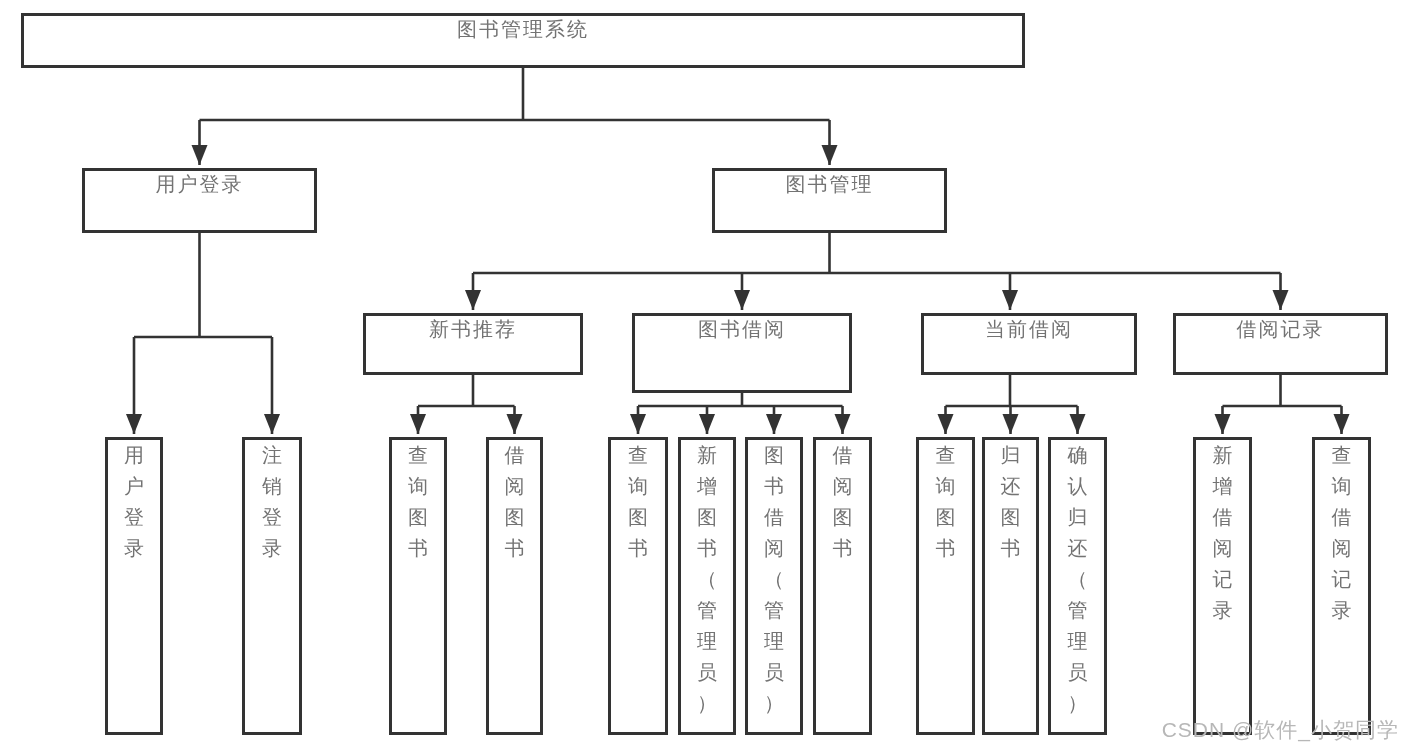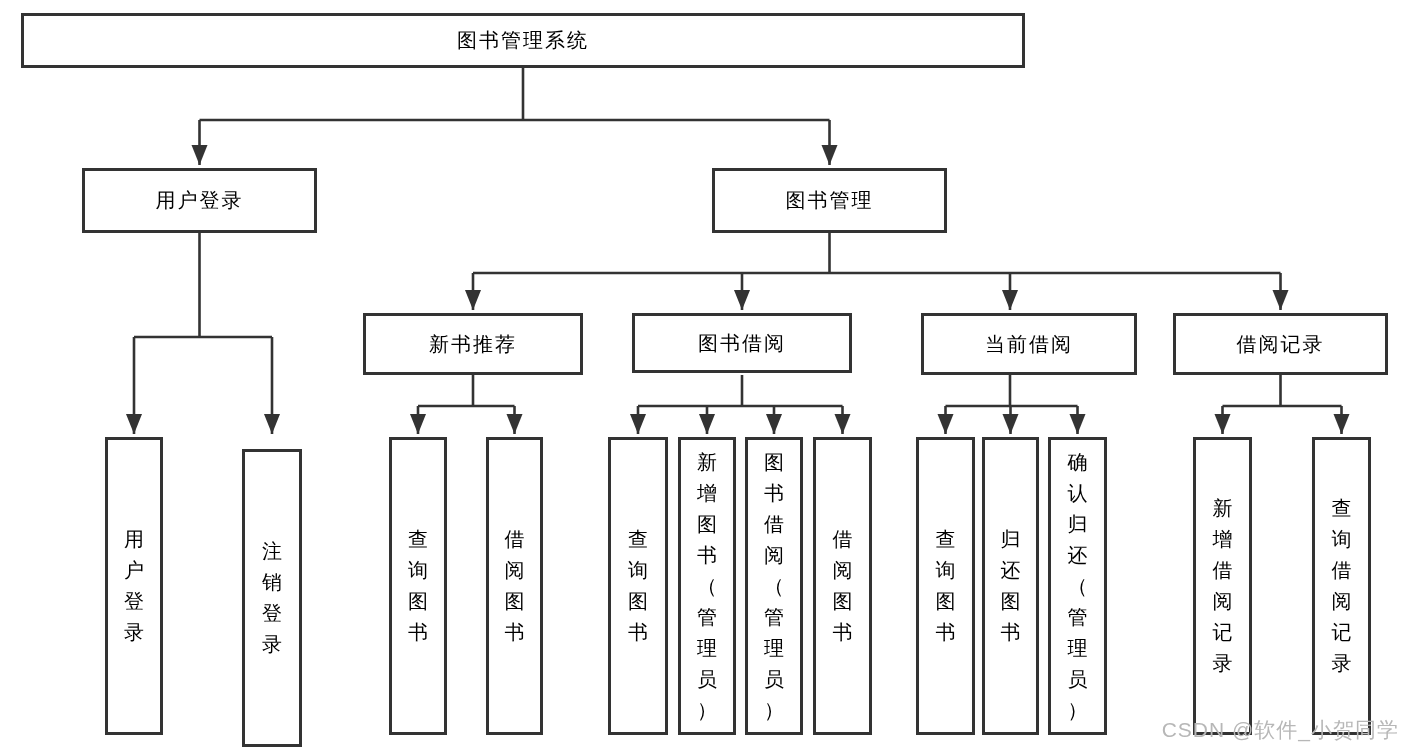--- a/index.html
+++ b/index.html
@@ -3,22 +3,22 @@
 <meta charset="utf-8">
 <style>
   html,body{margin:0;padding:0;}
   body{
     width:1405px;height:747px;position:relative;background:#ffffff;
     font-family:"Liberation Sans","DejaVu Sans",sans-serif;overflow:hidden;
   }
   #wires{position:absolute;left:0;top:0;z-index:1;}
   .node{
     position:absolute;background:#ffffff;border:3px solid #333333;
-    box-sizing:border-box;display:flex;align-items:center;justify-content:center;
-    color:#000000;z-index:2;
+    box-sizing:border-box;display:flex;justify-content:center;
+    color:#737373;z-index:2;
   }
   .node .label{font-size:20px;letter-spacing:2px;white-space:nowrap;}
   .vnode .label{
     width:22px;white-space:normal;word-break:break-all;line-break:anywhere;
     line-height:31px;text-align:center;letter-spacing:0;
   }
   .watermark{
     position:absolute;right:6px;bottom:3px;z-index:5;
     font-size:21px;color:#b7b7b7;letter-spacing:1px;white-space:nowrap;
   }
@@ -83,34 +83,34 @@
 <div class="node" style="left:82px;top:168px;width:235px;height:65px;">
   <span class="label">用户登录</span>
 </div>
 <div class="node" style="left:712px;top:168px;width:235px;height:65px;">
   <span class="label">图书管理</span>
 </div>
 
 <div class="node" style="left:363px;top:313px;width:220px;height:62px;">
   <span class="label">新书推荐</span>
 </div>
-<div class="node" style="left:632px;top:313px;width:220px;height:60px;">
+<div class="node" style="left:632px;top:313px;width:220px;height:80px;">
   <span class="label">图书借阅</span>
 </div>
 <div class="node" style="left:902px;top:313px;width:216px;height:62px;margin-left:19px;">
   <span class="label">当前借阅</span>
 </div>
 <div class="node" style="left:1173px;top:313px;width:215px;height:62px;">
   <span class="label">借阅记录</span>
 </div>
 
 <div class="node vnode" style="left:105px;top:437px;width:58px;height:298px;">
   <span class="label">用户登录</span>
 </div>
-<div class="node vnode" style="left:242px;top:437px;width:60px;height:298px;margin-top:12px;">
+<div class="node vnode" style="left:242px;top:437px;width:60px;height:298px;">
   <span class="label">注销登录</span>
 </div>
 
 <div class="node vnode" style="left:389px;top:437px;width:58px;height:298px;">
   <span class="label">查询图书</span>
 </div>
 <div class="node vnode" style="left:486px;top:437px;width:57px;height:298px;">
   <span class="label">借阅图书</span>
 </div>
 

